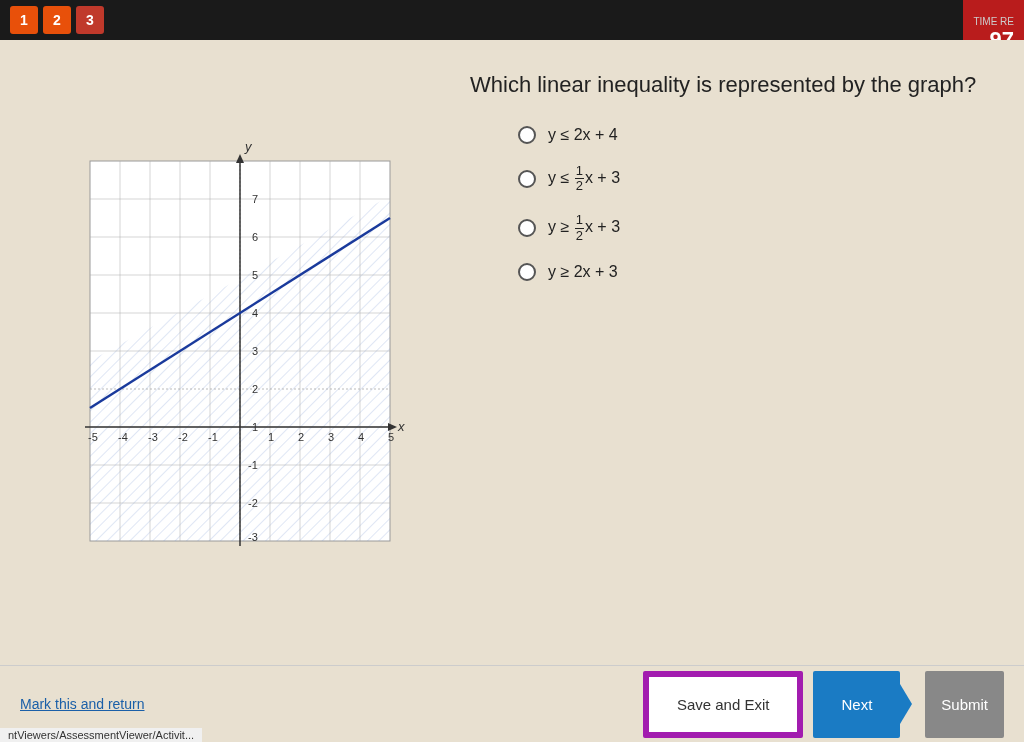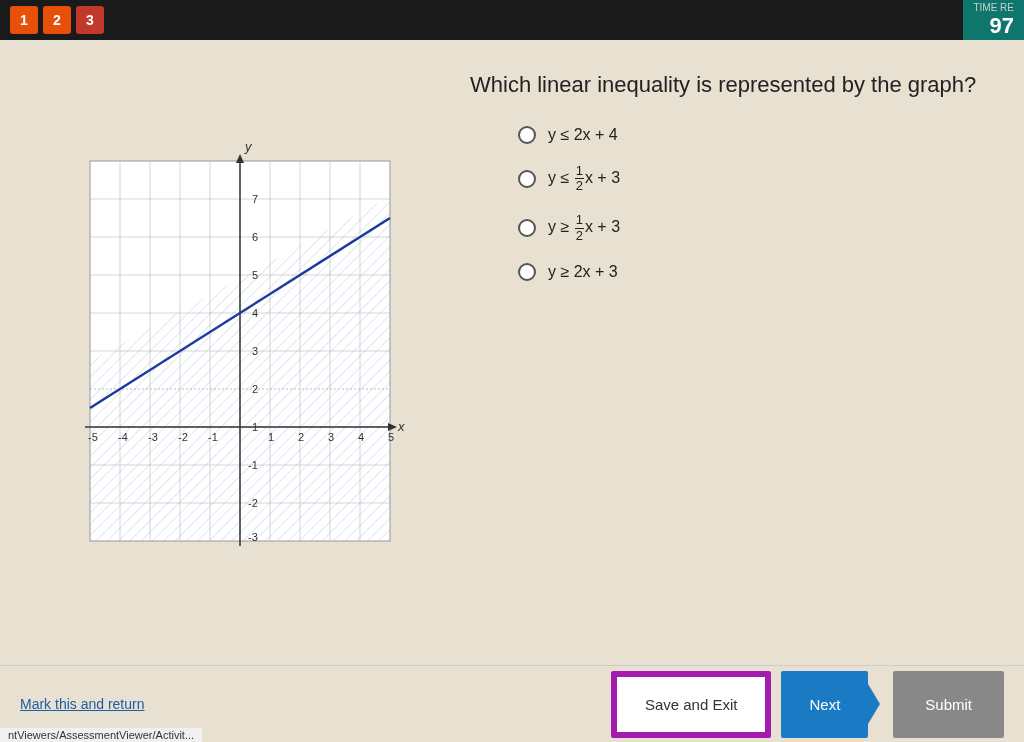--- a/index.html
+++ b/index.html
@@ -30,23 +30,23 @@
       font-weight: bold;
       color: white;
       cursor: pointer;
       margin-right: 5px;
     }
     .q-orange { background: #e8500a; }
     .q-red { background: #c0392b; }
     .timer-area {
       position: absolute;
       right: 0; top: 0;
-      background: #0f766e;
+      background: #b91c1c;
       color: white;
-      padding: 2px 10px;
+      padding: 16px 10px;
       text-align: right;
       font-size: 12px;
     }
     .timer-label { font-size: 10px; color: #ccc; }
     .timer-value { font-size: 22px; font-weight: bold; }
 
     
     #main-content {
       position: absolute;
       top: 40px; left: 0; right: 0;
@@ -153,21 +153,21 @@
       transform: translateY(-50%);
       width: 0; height: 0;
       border-top: 20px solid transparent;
       border-bottom: 20px solid transparent;
       border-left: 12px solid #1a7bc4;
     }
     .btn-submit {
       background: #888;
       color: white;
       border: none;
-      padding: 10px 32px;
+      padding: 10px 16px;
       font-size: 15px;
       cursor: pointer;
       border-radius: 2px;
       margin-left: 15px;
     }
 
     
     .graph-svg {
       display: block;
     }

